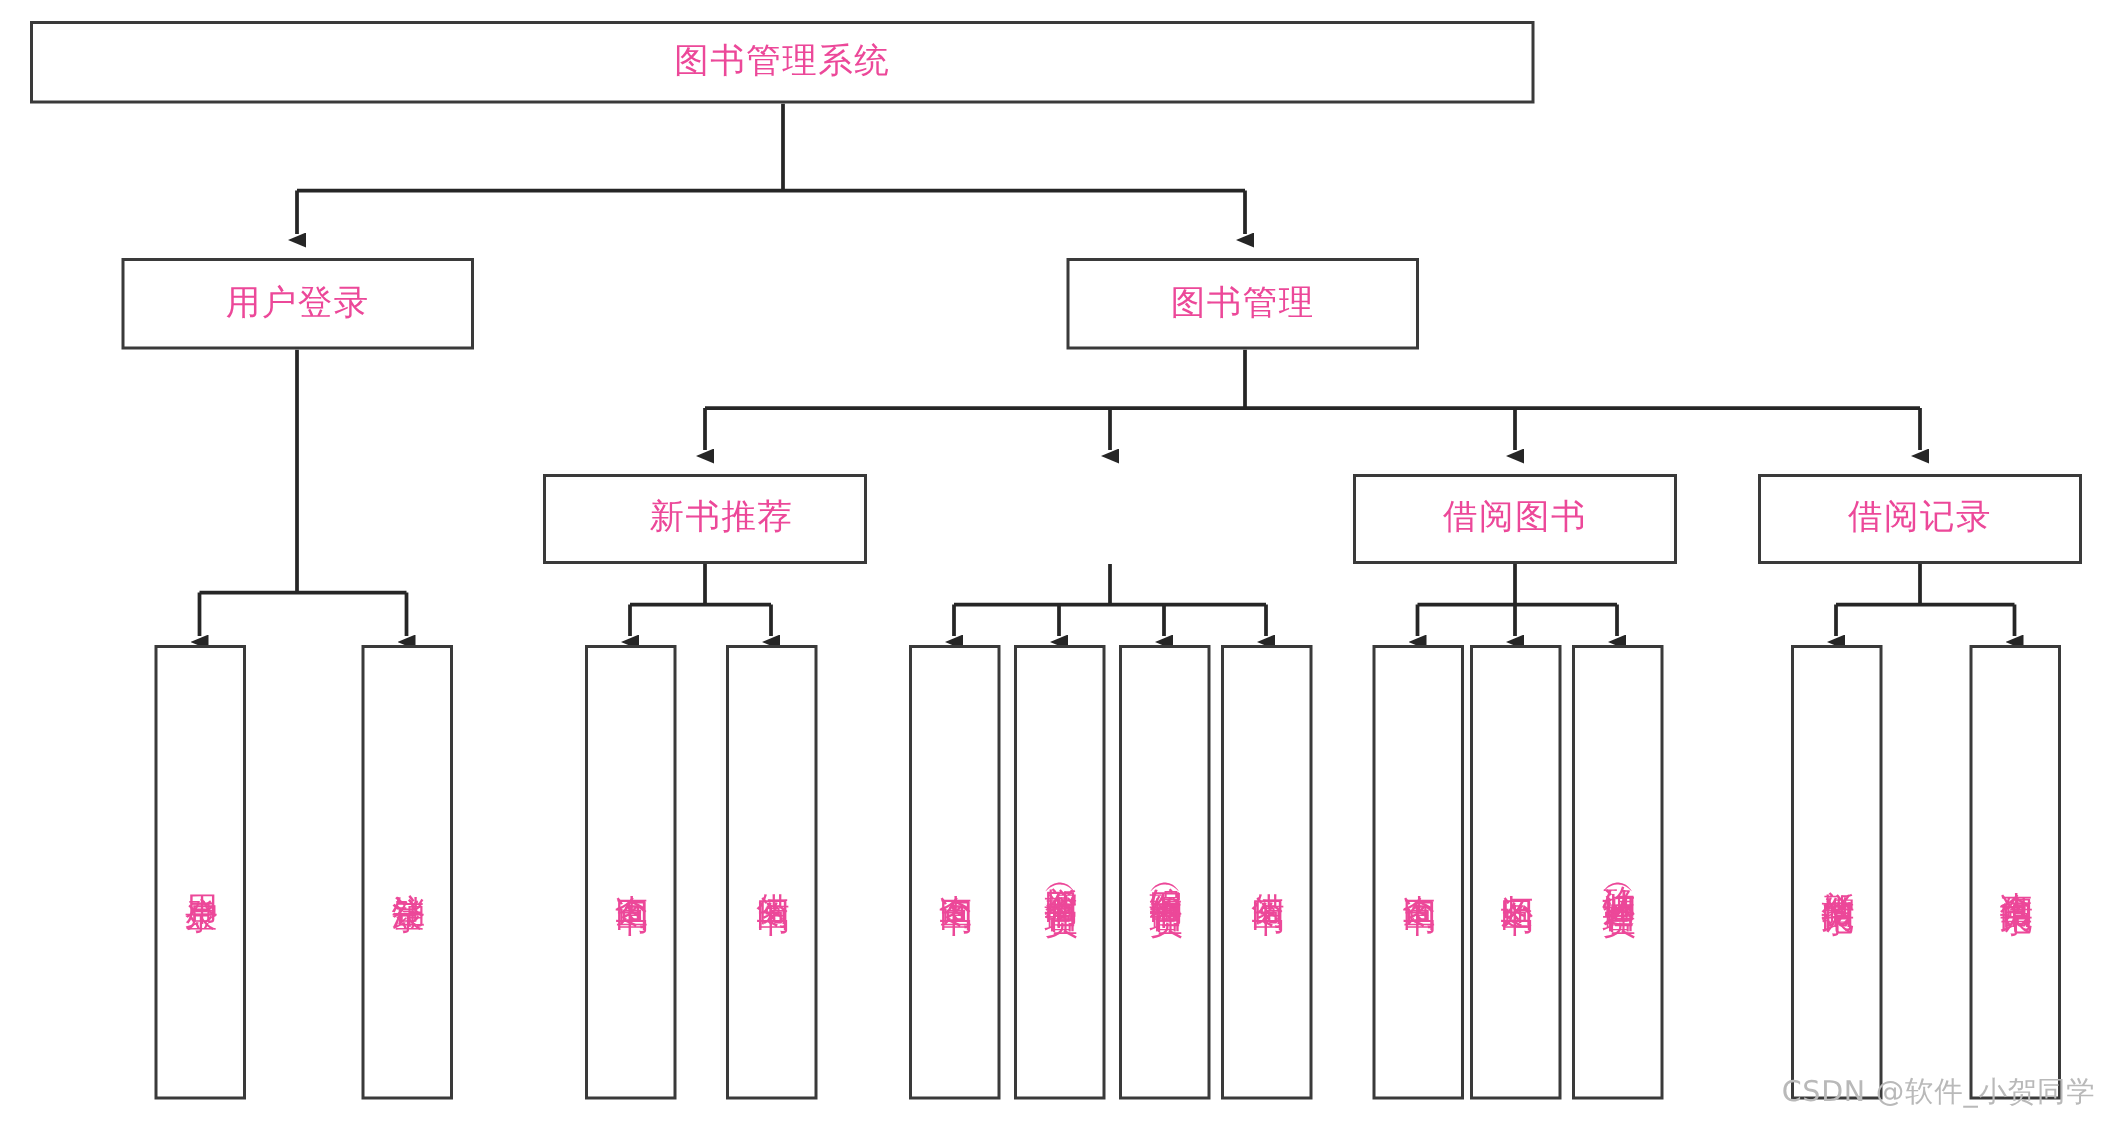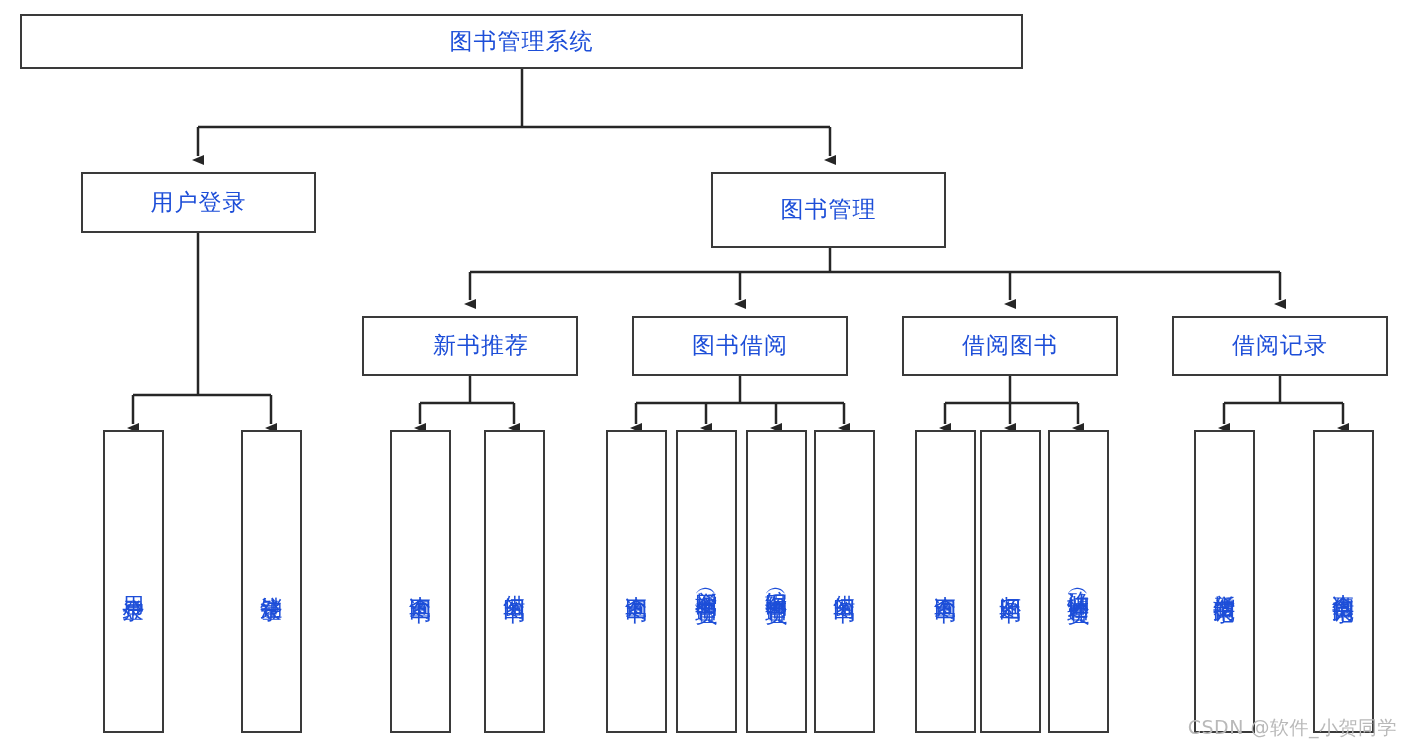--- a/index.html
+++ b/index.html
@@ -27,21 +27,21 @@
     pointer-events: none;
   }
   .node {
     position: absolute;
     box-sizing: border-box;
     background: #ffffff;
     border: 2px solid #3a3a3a;
     display: flex;
     align-items: center;
     justify-content: center;
-    color: #1d4ed8;
+    color: #ec4899;
     z-index: 2;
   }
   .node.h {
     font-size: 23px;
     line-height: 1.2;
     letter-spacing: 1px;
   }
   .node.v {
     writing-mode: vertical-rl;
     text-orientation: upright;
@@ -125,31 +125,28 @@
   </svg>
 
   <div class="node h" style="left:20px; top:14px; width:1003px; height:55px;">
     <span>图书管理系统</span>
   </div>
 
   <div class="node h" style="left:81px; top:172px; width:235px; height:61px;">
     <span>用户登录</span>
   </div>
 
-  <div class="node h" style="left:711px; top:172px; width:235px; height:76px;">
+  <div class="node h" style="left:711px; top:172px; width:235px; height:61px;">
     <span>图书管理</span>
   </div>
 
   <div class="node h" style="left:362px; top:316px; width:216px; height:60px;padding-left:22px;">
     <span>新书推荐</span>
   </div>
 
-  <div class="node h" style="left:632px; top:316px; width:216px; height:60px;">
-    <span>图书借阅</span>
-  </div>
 
   <div class="node h" style="left:902px; top:316px; width:216px; height:60px;">
     <span>借阅图书</span>
   </div>
 
   <div class="node h" style="left:1172px; top:316px; width:216px; height:60px;">
     <span>借阅记录</span>
   </div>
 
   <div class="node v" style="left:103px; top:430px; width:61px; height:303px;">

